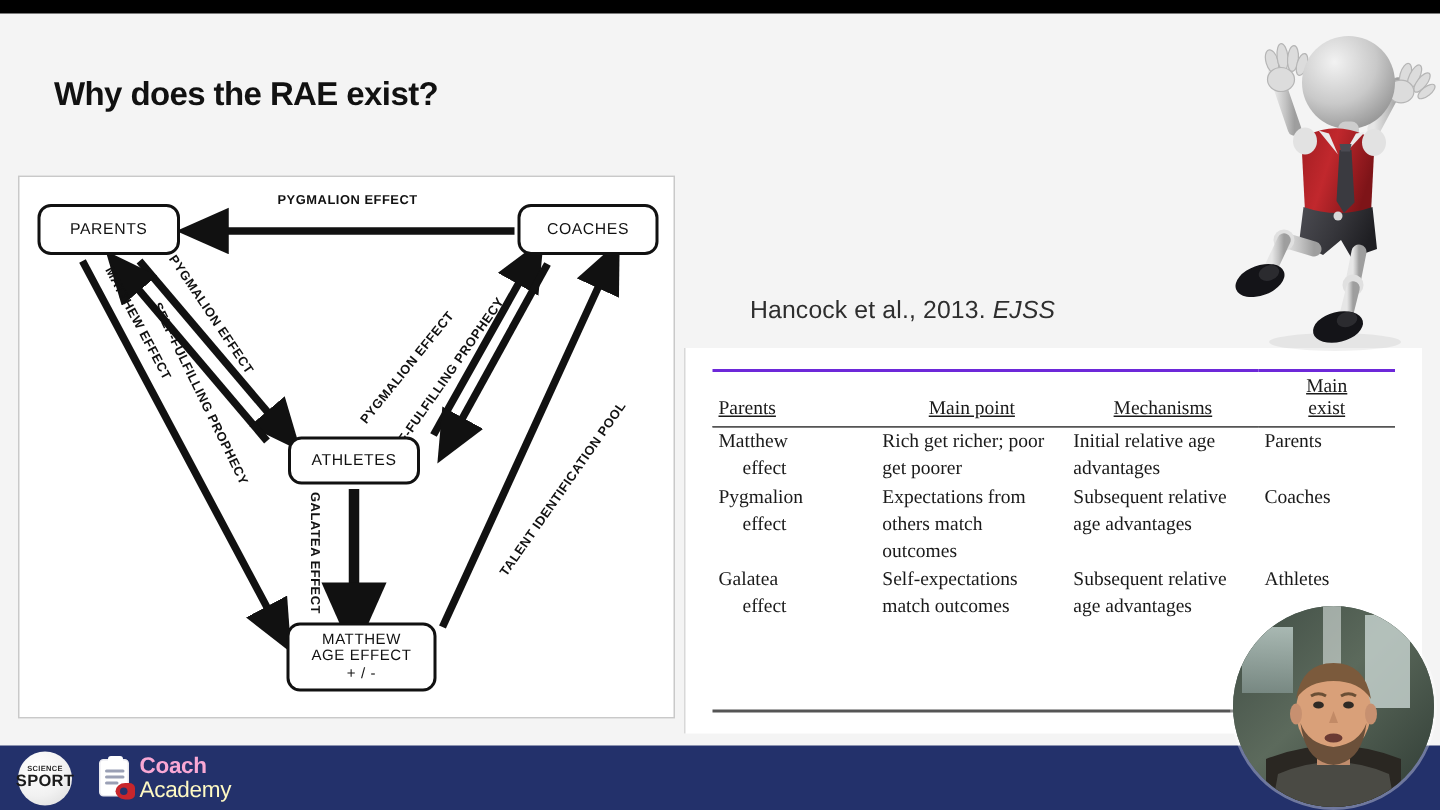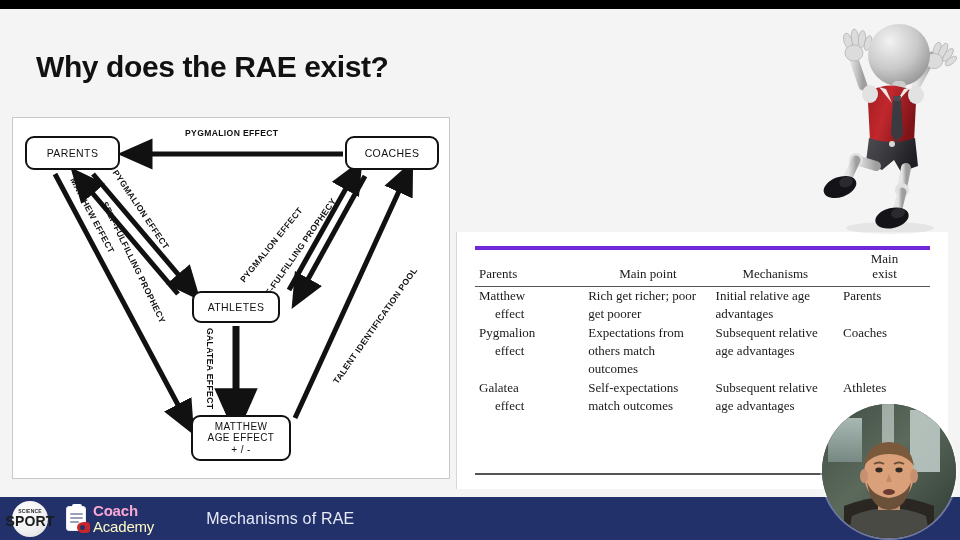--- a/index.html
+++ b/index.html
@@ -17,21 +17,21 @@
   
   .topbar {
     position: absolute; left: 0; top: 0;
     width: 960px; height: 9px;
     background: #000000;
   }
   
   .slide-title {
     position: absolute;
     left: 36px; top: 50px;
-    font-size: 30px;
+    font-size: 22px;
     font-weight: bold;
     letter-spacing: -0.4px;
     color: #111111;
     font-family: "Liberation Sans", sans-serif;
   }
 
   
   .diagram-panel {
     position: absolute;
     left: 12px; top: 117px;
@@ -109,23 +109,24 @@
     border-collapse: collapse;
     font-family: "Liberation Serif", serif;
     font-size: 13px;
     color: #1a1a1a;
   }
   table.rae-table thead th {
     font-weight: normal;
     text-align: center;
     vertical-align: bottom;
     padding: 2px 4px 5px 4px;
-    border-top: 4px solid #6d28d9;
+    border-top: 2px solid #6d28d9;
     border-bottom: 1.4px solid #555;
     line-height: 1.12;
+    text-decoration: underline;
   }
   table.rae-table thead th.col-theory { text-align: left; width: 24%; }
   table.rae-table thead th.col-main   { width: 28%; }
   table.rae-table thead th.col-expl   { width: 28%; }
   table.rae-table thead th.col-agent  { width: 20%; }
   table.rae-table tbody td {
     vertical-align: top;
     padding: 0px 4px 1px 4px;
     line-height: 1.38;
   }
@@ -167,21 +168,21 @@
     background: radial-gradient(circle at 36% 30%, #ffffff 0%, #f1f1f1 55%, #d9d9d9 100%);
     display: flex; flex-direction: column;
     align-items: center; justify-content: center;
     flex: 0 0 auto;
   }
   .logo-sciencesport .l1 {
     font-size: 5px; font-weight: bold; letter-spacing: 0.2px;
     color: #2b2b2b; line-height: 1;
   }
   .logo-sciencesport .l2 {
-    font-size: 14px; font-weight: bold; letter-spacing: 0.2px;
+    font-size: 11px; font-weight: bold; letter-spacing: 0.2px;
     color: #1b1b1b; line-height: 1;
   }
   .logo-coach {
     display: flex; align-items: center;
     margin-left: 18px;
     flex: 0 0 auto;
   }
   .clipboard {
     position: relative;
     width: 20px; height: 25px;
@@ -296,20 +297,23 @@
     <div class="arrow-label" id="lbl-pyg-top">PYGMALION EFFECT</div>
     <div class="arrow-label" id="lbl-pyg-pa">PYGMALION EFFECT</div>
     <div class="arrow-label" id="lbl-sfp-pa">SELF-FULFILLING PROPHECY</div>
     <div class="arrow-label" id="lbl-matthew">MATTHEW EFFECT</div>
     <div class="arrow-label" id="lbl-pyg-co">PYGMALION EFFECT</div>
     <div class="arrow-label" id="lbl-sfp-co">SELF-FULFILLING PROPHECY</div>
     <div class="arrow-label" id="lbl-talent">TALENT IDENTIFICATION POOL</div>
     <div class="arrow-label" id="lbl-galatea">GALATEA EFFECT</div>
   </div>
 
+  <div class="citation">
+    <span>Hancock et al., 2013. </span><em>EJSS</em>
+  </div>
 
   <div class="table-panel">
     <table class="rae-table">
       <thead>
         <tr>
           <th class="col-theory">Parents</th>
           <th class="col-main">Main point</th>
           <th class="col-expl">Mechanisms</th>
           <th class="col-agent">
             <span>Main</span><br>
@@ -440,21 +444,20 @@
         <div class="ln ln2"></div>
         <div class="ln ln3"></div>
         <div class="whistle"></div>
       </div>
       <div class="coach-words">
         <span class="w1">Coach</span>
         <span class="w2">Academy</span>
       </div>
     </div>
 
-    <div class="footer-caption">Mechanisms of RAE</div>
   </div>
 
   <div class="webcam">
     <svg class="wc-svg" viewBox="0 0 134 134">
       <defs>
         <linearGradient id="wcBg" x1="0" y1="0" x2="1" y2="1">
           <stop offset="0%" stop-color="#3f4c44"></stop>
           <stop offset="45%" stop-color="#5c6a5c"></stop>
           <stop offset="100%" stop-color="#2e3a33"></stop>
         </linearGradient>

